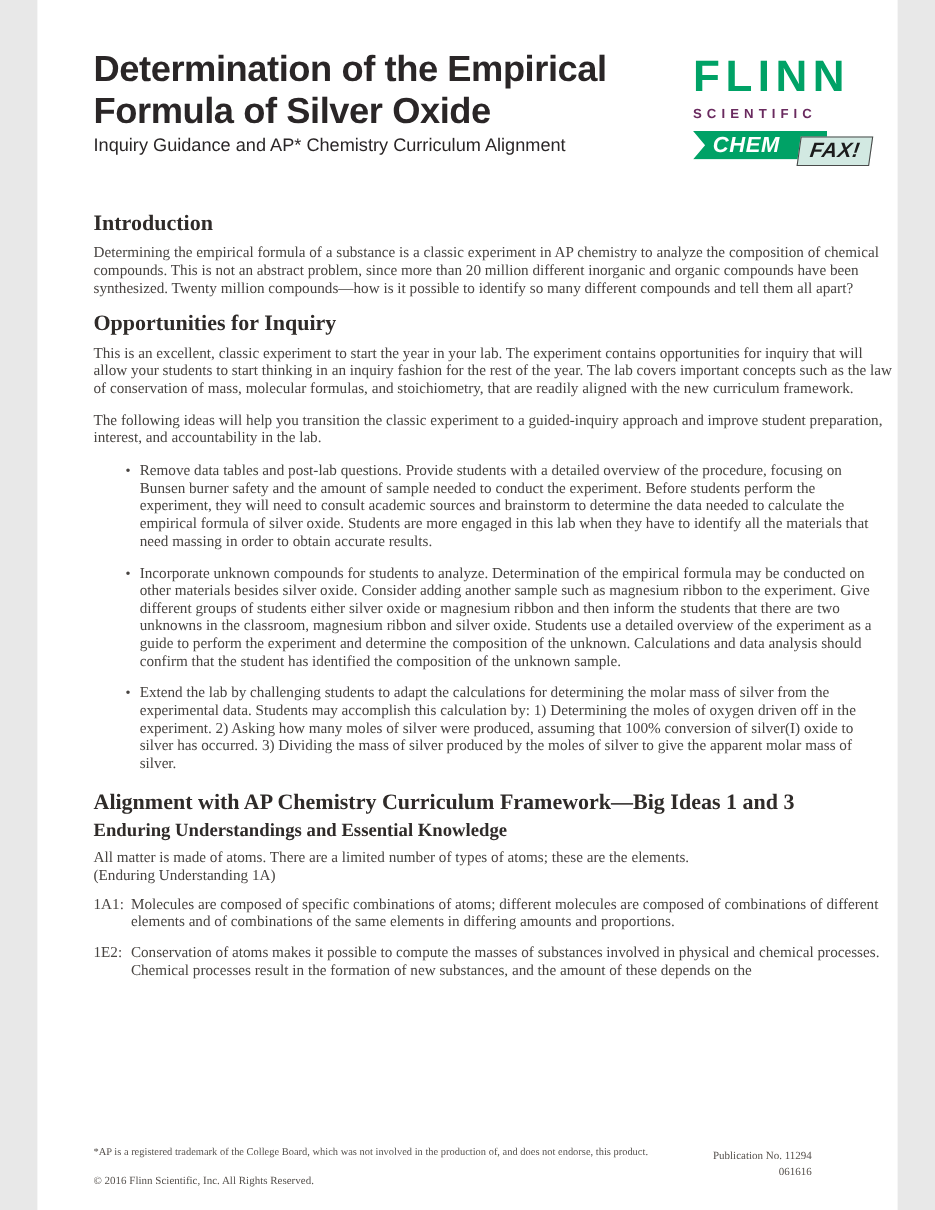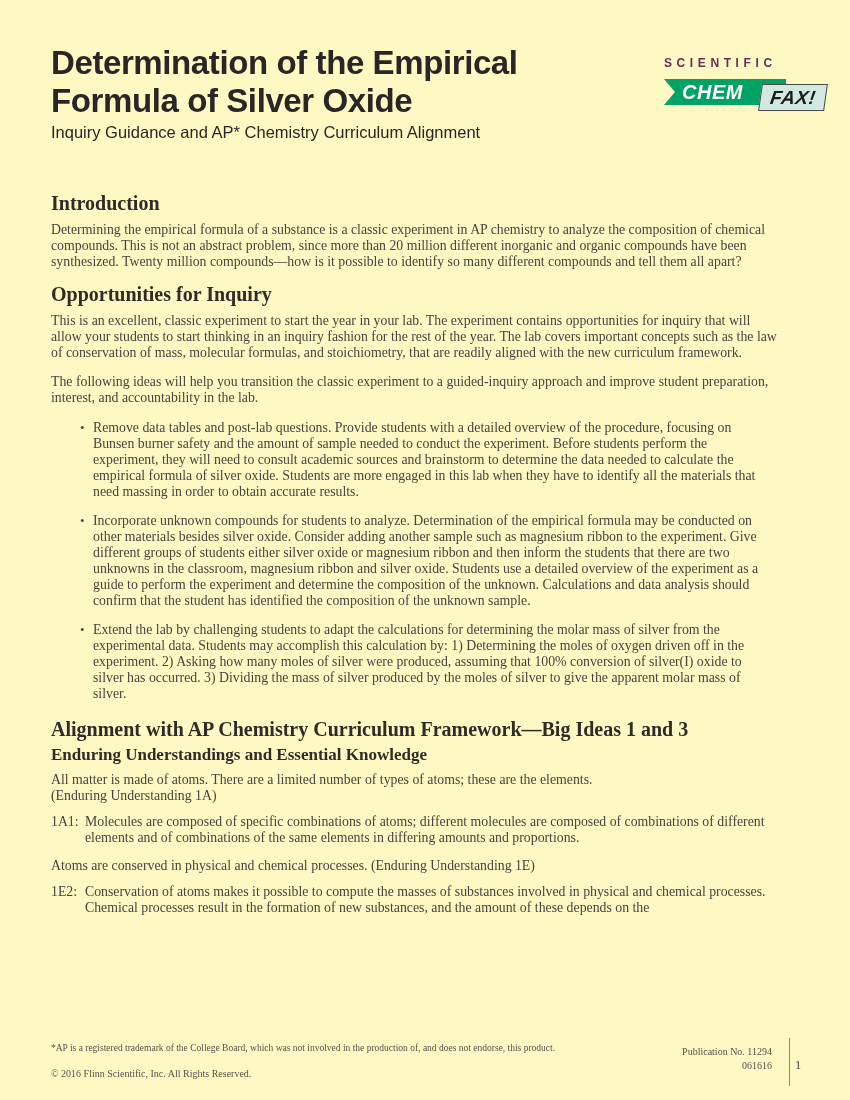--- a/index.html
+++ b/index.html
@@ -1,20 +1,20 @@
 <!DOCTYPE html>
 <html><head>
 <meta charset="utf-8">
 <style>
   html,body{margin:0;padding:0;background:#e8e8e8;}
   .page{
     position:relative;
-    width:850px;height:1100px;
+    width:782px;height:1100px;
     margin:0 auto;
-    background:#fef9c3;
+    background:#ffffff;
     font-family:"Liberation Serif", serif;
     color:#474340;
     overflow:hidden;
   }
   
   .header{position:absolute;top:44px;left:51px;width:560px;}
   .doc-title{
     font-family:"Liberation Sans", sans-serif;
     font-weight:700;
     font-size:33px;
@@ -128,20 +128,21 @@
 
   <div class="header">
     <div class="doc-title">
       <span>Determination of the Empirical</span>
       <span>Formula of Silver Oxide</span>
     </div>
     <div class="doc-subtitle">Inquiry Guidance and AP* Chemistry Curriculum Alignment</div>
   </div>
 
   <div class="logo">
+    <div class="logo-flinn">FLINN</div>
     <div class="logo-scientific">SCIENTIFIC</div>
     <div class="chemfax">
       <div class="chem-ribbon">
         <span class="txt">CHEM</span>
       </div>
       <div class="fax-box">
         <span class="txt">FAX!</span>
       </div>
     </div>
   </div>
@@ -176,21 +177,20 @@
     <div class="ek-line">
       <span>All matter is made of atoms. There are a limited number of types of atoms; these are the elements.</span>
       <span>(Enduring Understanding 1A)</span>
     </div>
 
     <div class="ek-item">
       <span class="ek-label">1A1:</span>
       <span class="ek-text">Molecules are composed of specific combinations of atoms; different molecules are composed of combinations of different elements and of combinations of the same elements in differing amounts and proportions.</span>
     </div>
 
-    <p class="para" style="margin-bottom:10px;">Atoms are conserved in physical and chemical processes. (Enduring Understanding 1E)</p>
 
     <div class="ek-item">
       <span class="ek-label">1E2:</span>
       <span class="ek-text">Conservation of atoms makes it possible to compute the masses of substances involved in physical and chemical processes. Chemical processes result in the formation of new substances, and the amount of these depends on the</span>
     </div>
 
   </div>
 
   <div class="footnote">*AP is a registered trademark of the College Board, which was not involved in the production of, and does not endorse, this product.</div>
   <div class="copyright">© 2016 Flinn Scientific, Inc. All Rights Reserved.</div>

